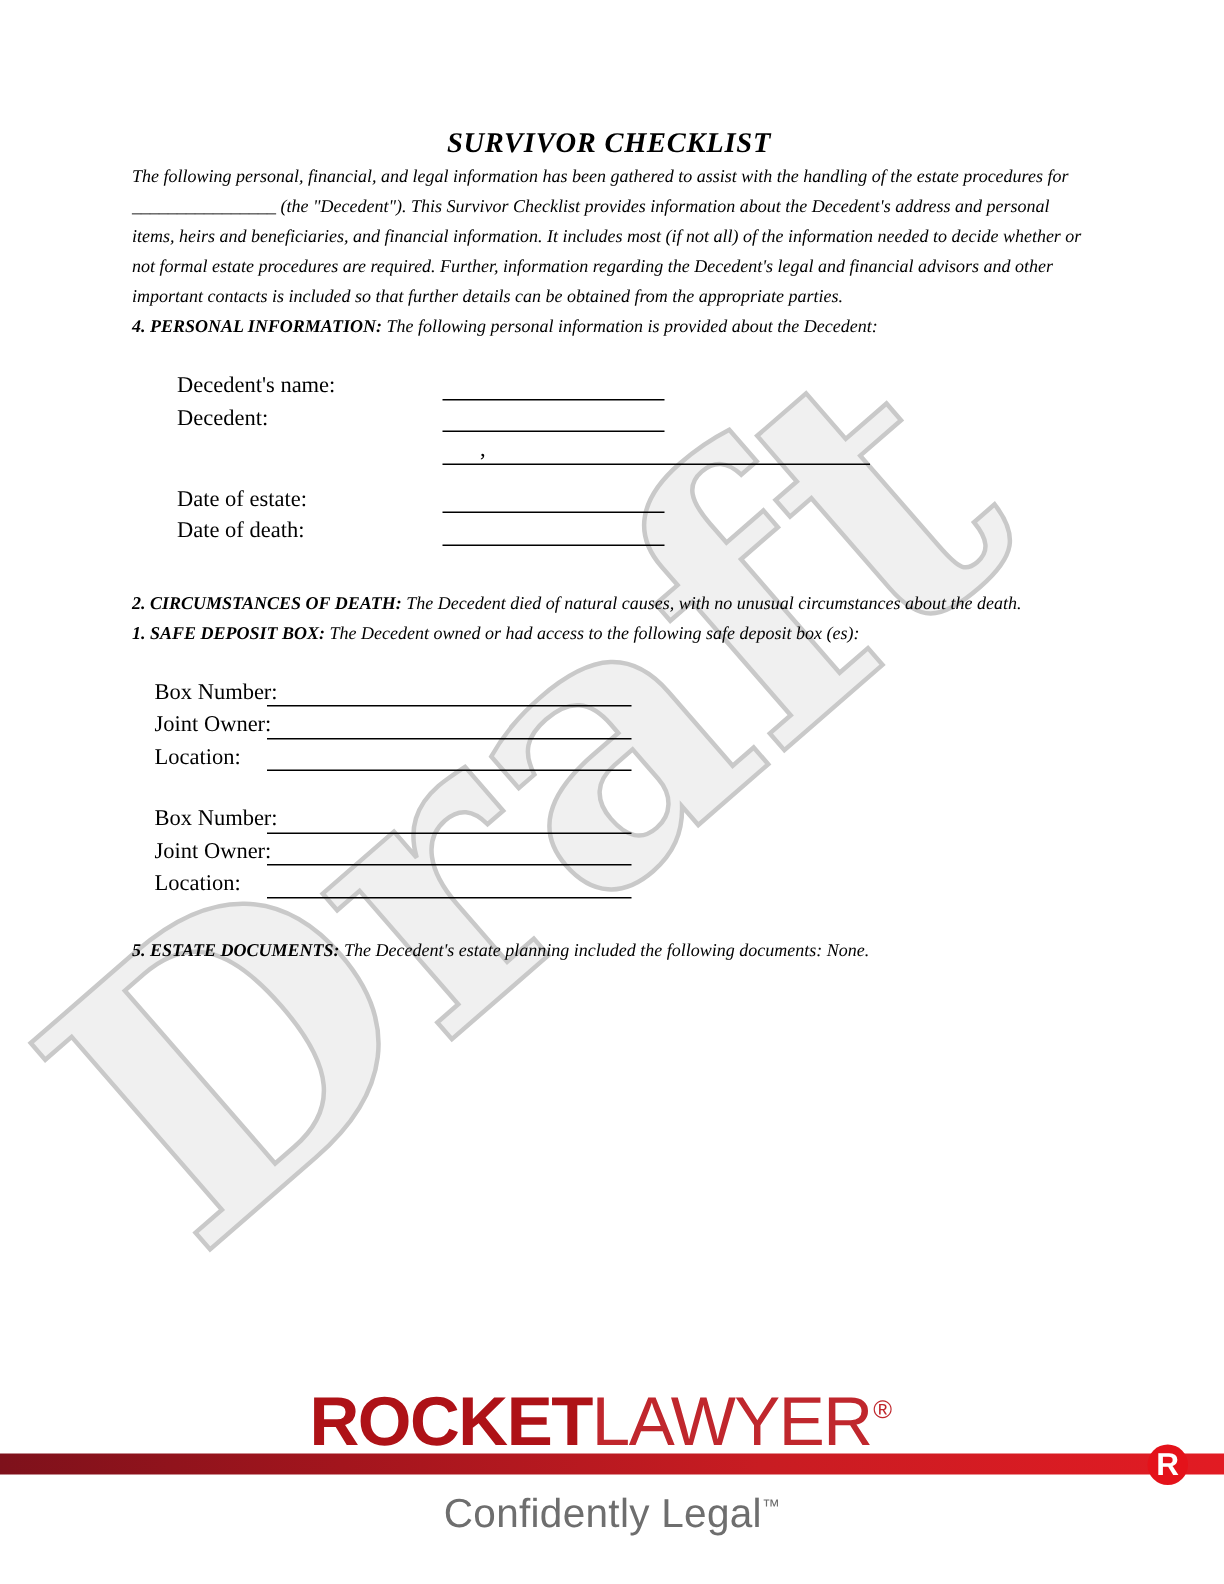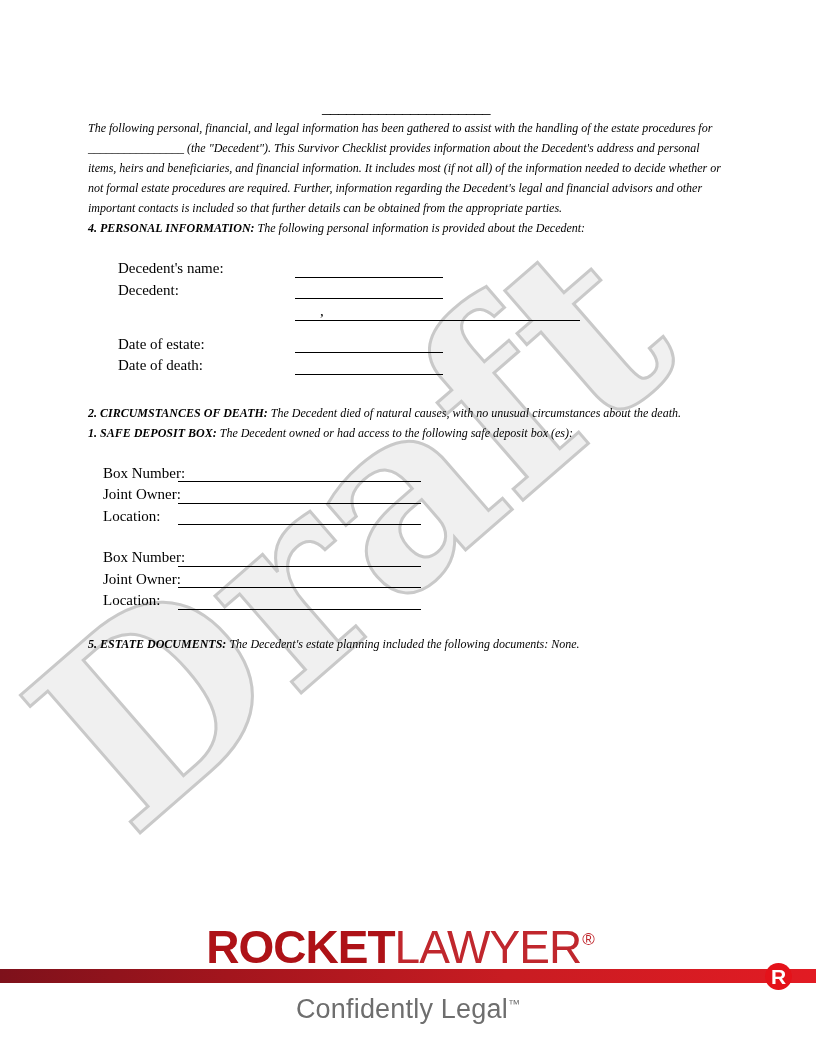--- a/index.html
+++ b/index.html
@@ -213,22 +213,22 @@
 <body>
 
 <svg id="watermark" viewBox="0 0 816 1056" xmlns="http://www.w3.org/2000/svg">
   <text x="408" y="600" text-anchor="middle" transform="rotate(-41 408 600)">Draft</text>
 </svg>
 
 <div id="page">
   <div class="content">
 
     <div class="doc-title">
+      <div>SURVIVOR CHECKLIST</div>
     </div>
-    <div class="title-rule">_____________________</div>
 
     <p class="para intro">The following personal, financial, and legal information has been gathered to assist with the handling of the estate procedures for ________________ (the "Decedent"). This Survivor Checklist provides information about the Decedent's address and personal items, heirs and beneficiaries, and financial information. It includes most (if not all) of the information needed to decide whether or not formal estate procedures are required. Further, information regarding the Decedent's legal and financial advisors and other important contacts is included so that further details can be obtained from the appropriate parties.</p>
 
     <p class="para sec">
       <span class="sec-head">4. PERSONAL INFORMATION:</span>
       <span>The following personal information is provided about the Decedent:</span>
     </p>
 
     <div class="fields grp-personal">
       <div class="field-row">

